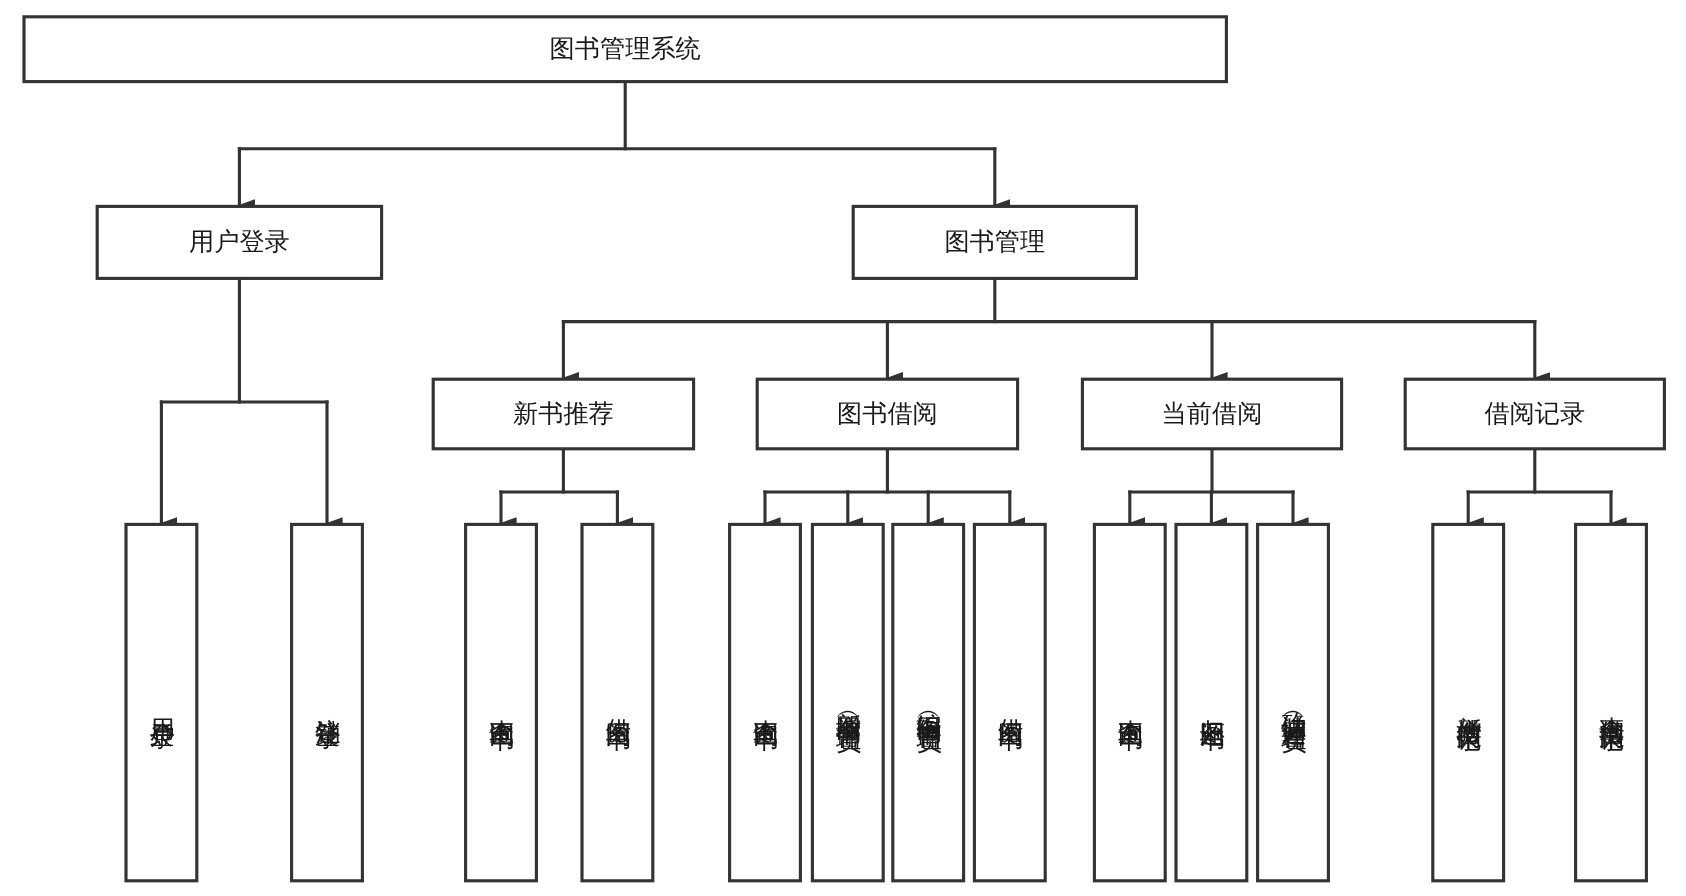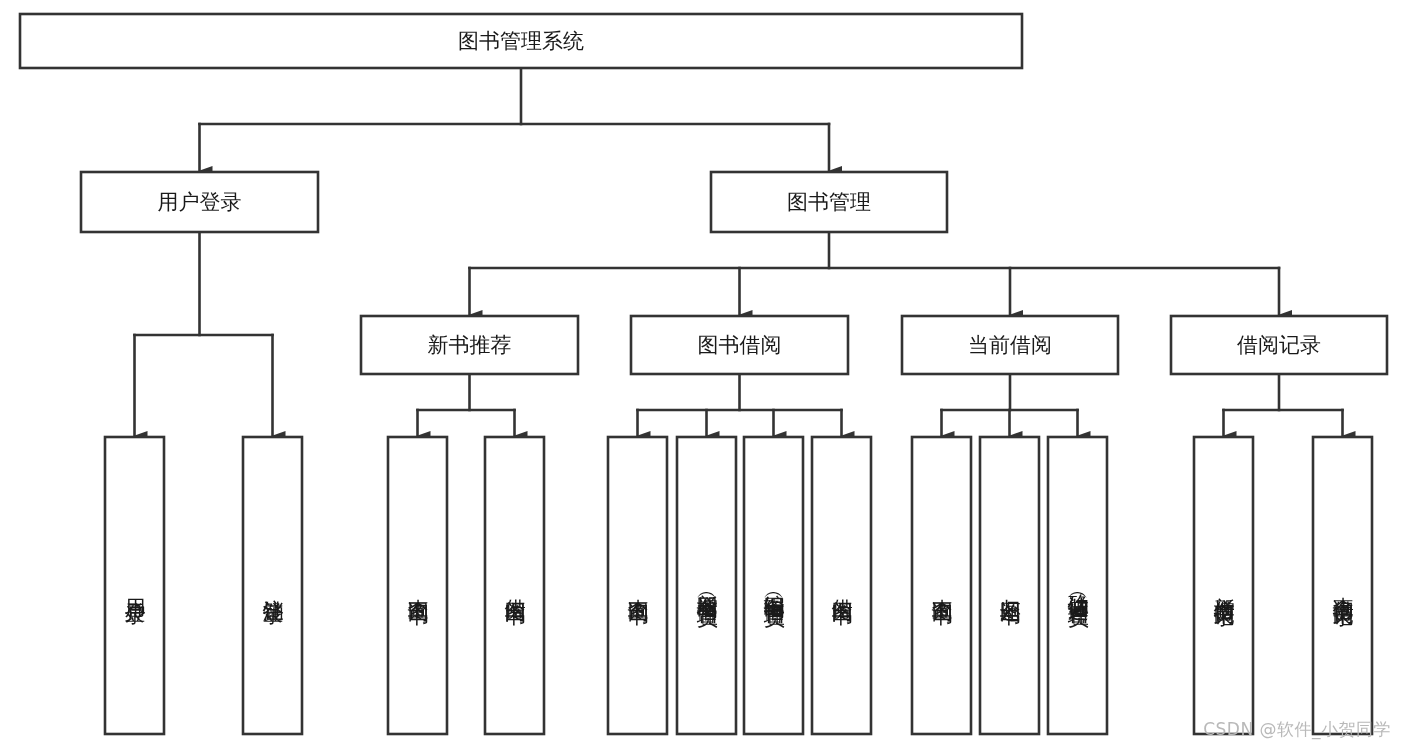--- a/index.html
+++ b/index.html
@@ -190,14 +190,13 @@
         <span>确认归还（管理员）</span>
       </div>
       <div class="leaf-label" style="left: 1194px; top: 437px; width: 59px; height: 297px;">
         <span>新增借阅记录</span>
       </div>
       <div class="leaf-label" style="left: 1313px; top: 437px; width: 59px; height: 297px;">
         <span>查询借阅记录</span>
       </div>
     </div>
 
-  <div id="watermark">CSDN @软件_小贺同学</div>
 </div>
 
 </body></html>

